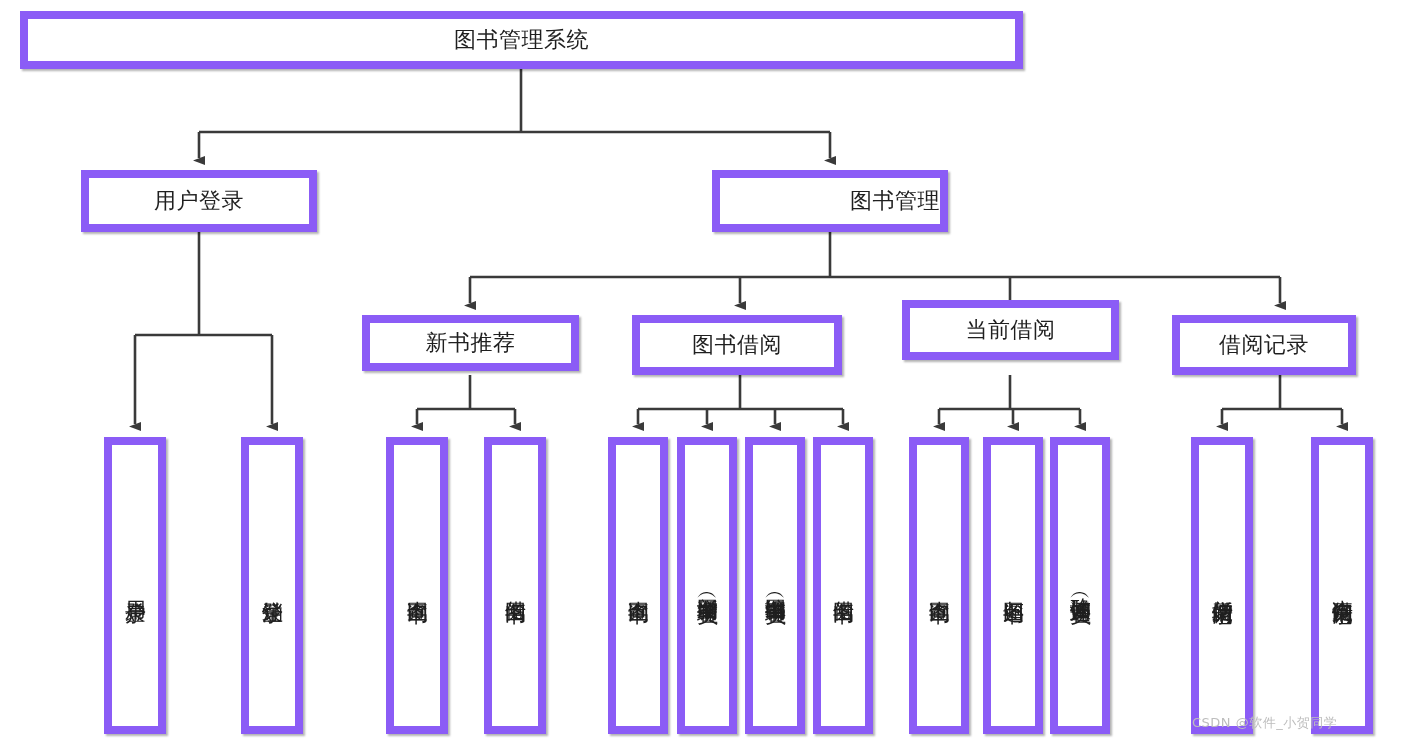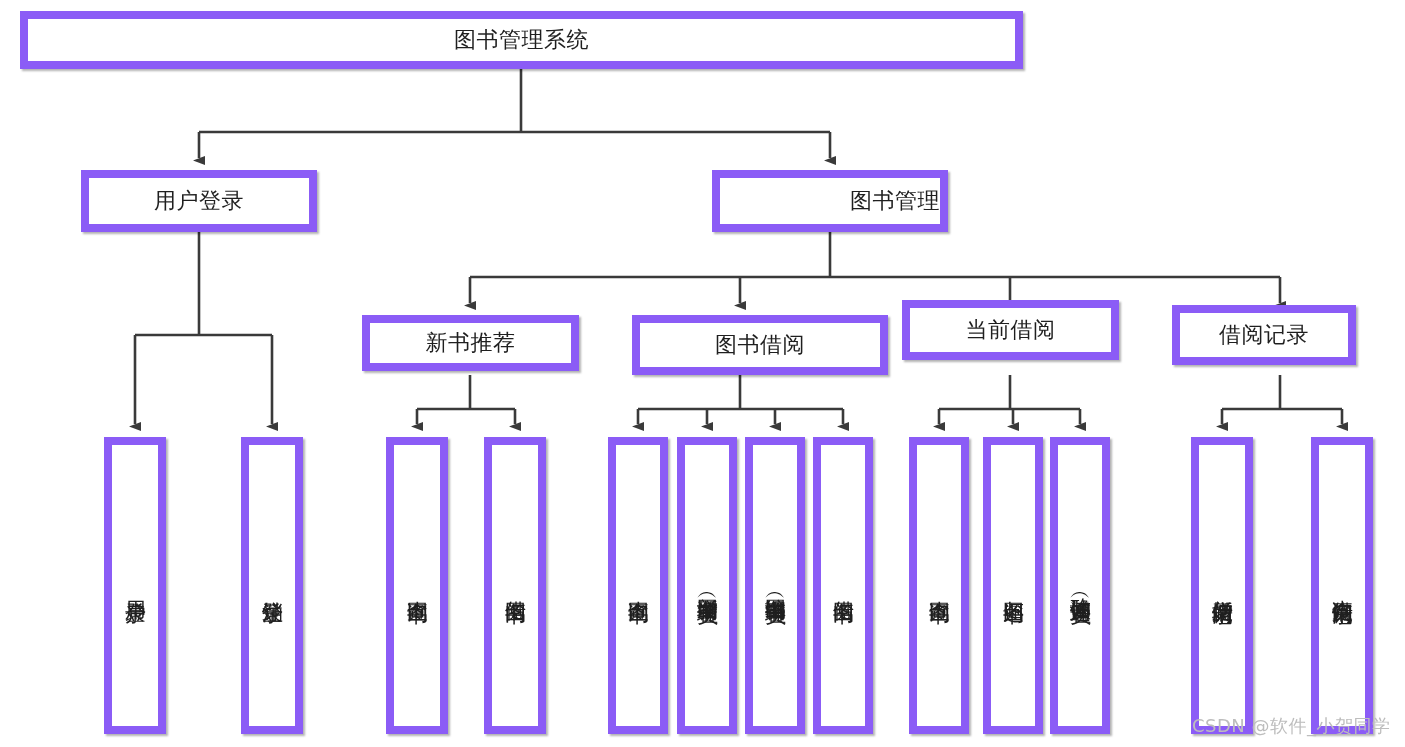--- a/index.html
+++ b/index.html
@@ -48,21 +48,21 @@
   .node-box.vertical .node-label {
     writing-mode: vertical-rl;
     text-orientation: upright;
     font-size: 21px;
     letter-spacing: 1px;
     line-height: 1.0;
   }
   .watermark {
     position: absolute;
     color: #bdbdbd;
-    font-size: 18px;
+    font-size: 13px;
     letter-spacing: 0.5px;
     white-space: nowrap;
     pointer-events: none;
   }
 </style>
 </head>
 <body>
 
 <div id="diagram-root">
 
@@ -137,29 +137,29 @@
   </div>
 
   <div class="node-box" style="left:712px; top:170px; width:236px; height:62px;justify-content:flex-end;">
     <span class="node-label">图书管理</span>
   </div>
 
   <div class="node-box" style="left:362px; top:315px; width:217px; height:56px;">
     <span class="node-label">新书推荐</span>
   </div>
 
-  <div class="node-box" style="left:632px; top:315px; width:256px; height:60px;">
+  <div class="node-box" style="left:632px; top:315px; width:210px; height:60px;">
     <span class="node-label">图书借阅</span>
   </div>
 
   <div class="node-box" style="left:902px; top:300px; width:217px; height:60px;">
     <span class="node-label">当前借阅</span>
   </div>
 
-  <div class="node-box" style="left:1172px; top:305px; width:184px; height:60px;">
+  <div class="node-box" style="left:1172px; top:315px; width:184px; height:60px;">
     <span class="node-label">借阅记录</span>
   </div>
 
   <div class="node-box vertical" style="left:104px; top:437px; width:62px; height:297px;">
     <span class="node-label">用户登录</span>
   </div>
 
   <div class="node-box vertical" style="left:241px; top:437px; width:62px; height:297px;">
     <span class="node-label">注销登录</span>
   </div>

